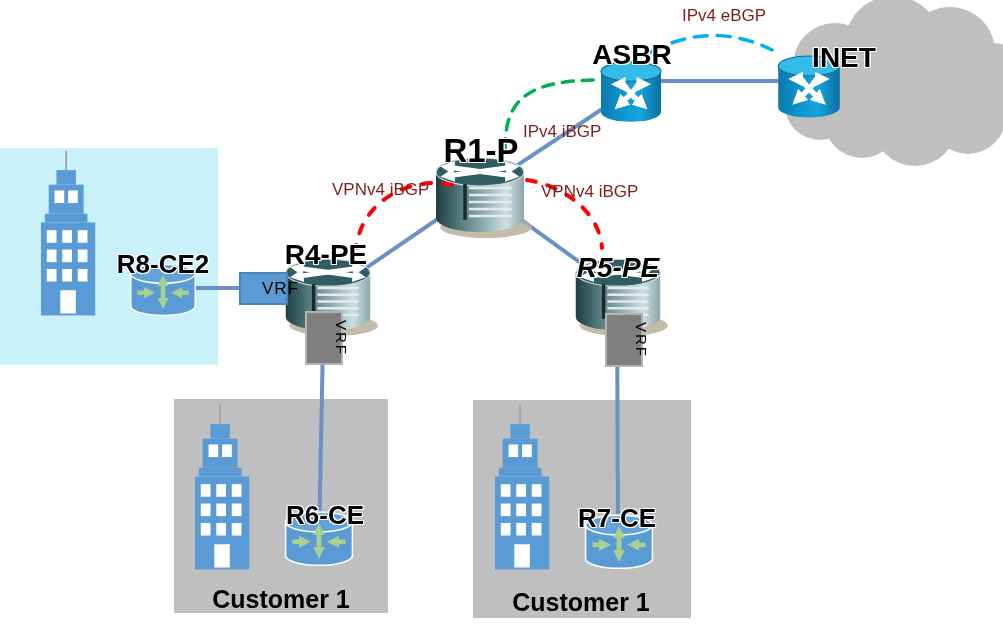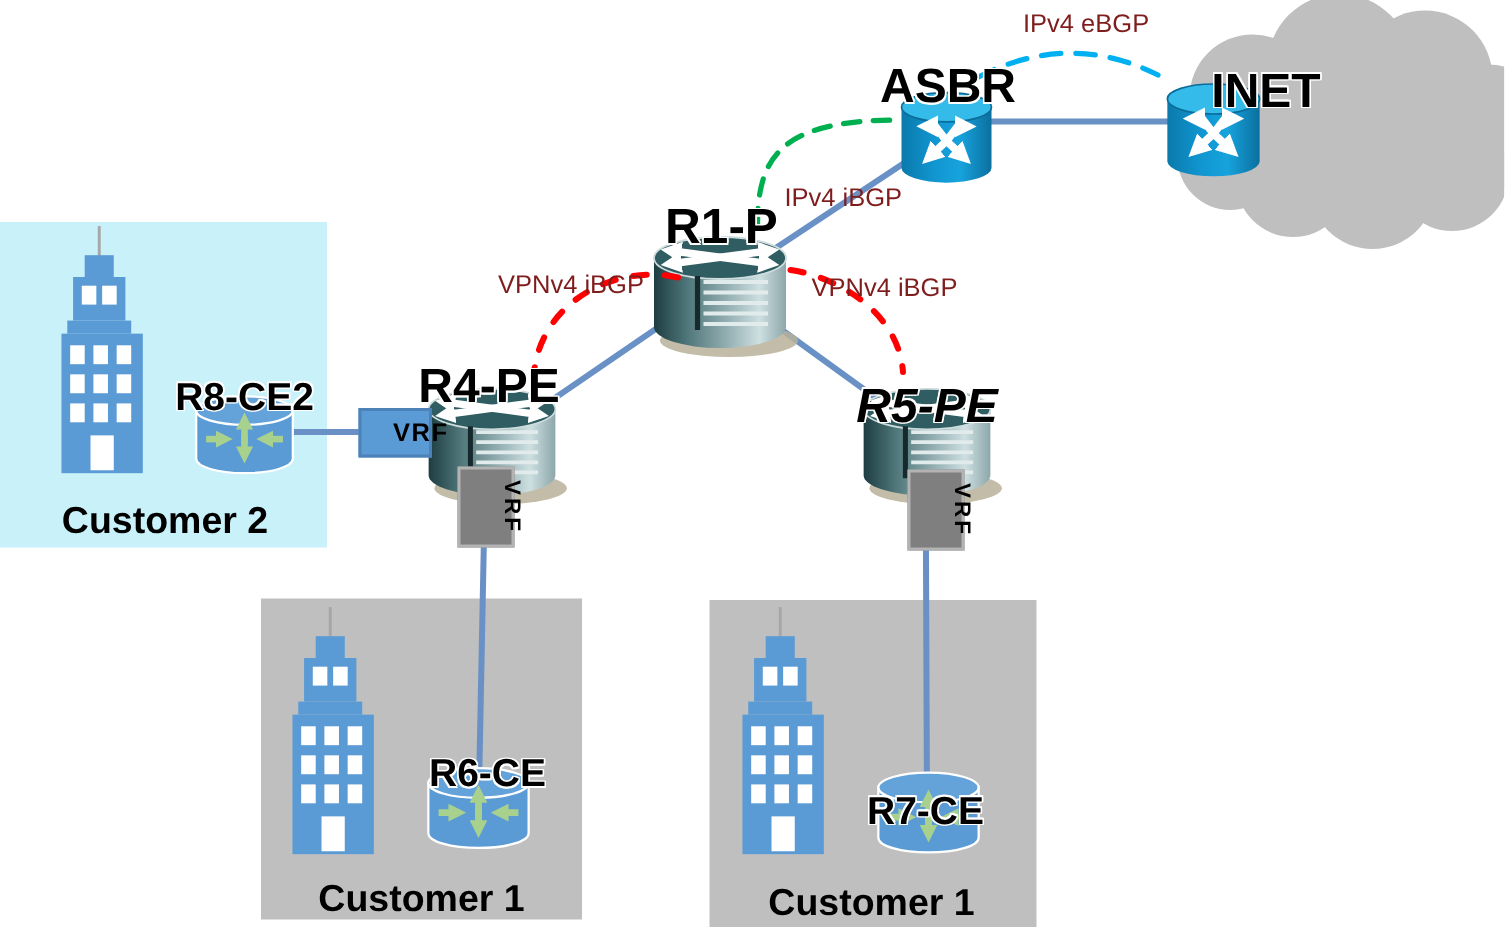--- a/index.html
+++ b/index.html
@@ -3,29 +3,29 @@
 <meta charset="utf-8">
 <style>
   html,body{margin:0;padding:0;background:#fff;}
   #canvas{position:relative;width:1003px;height:631px;background:#fff;overflow:hidden;
           font-family:"Liberation Sans",sans-serif;}
   .region{position:absolute;}
   .region.cyan{background:#c8f1f9;}
   .region.gray{background:#bfbfbf;}
   svg#net{position:absolute;left:0;top:0;}
   .lbl{position:absolute;white-space:nowrap;color:#000;}
-  .node-label{font-weight:bold;font-size:32px;transform:translateX(-50%);
+  .node-label{font-weight:bold;font-size:28px;transform:translateX(-50%);
       text-shadow:1px 0 0 #fff,-1px 0 0 #fff,0 1px 0 #fff,0 -1px 0 #fff,
                   1px 1px 0 #fff,-1px -1px 0 #fff,1px -1px 0 #fff,-1px 1px 0 #fff;}
   .node-label.sm{font-size:26px;}
   .region-label{font-weight:bold;font-size:25px;transform:translateX(-50%);}
   .bgp-label{font-size:17px;color:#7f1d1d;}
   .internet-label{font-family:"DejaVu Serif",serif;font-size:31px;color:#333;}
   .vrf-chip{position:absolute;display:flex;align-items:center;justify-content:center;
-      font-weight:bold;color:#000;box-sizing:border-box;padding-left:34px;}
+      font-weight:normal;color:#000;box-sizing:border-box;padding-left:34px;}
   .vrf-chip.blue{background:#5b9bd5;border:2px solid #4d82b8;font-size:17px;letter-spacing:1px;}
   .vrf-chip.grayv{background:#7f7f7f;border:2px solid #b3b3b3;font-size:15px;
       writing-mode:vertical-rl;text-orientation:mixed;letter-spacing:2px;}
 </style>
 </head>
 <body>
 
 <div id="canvas">
 
   <div class="region cyan" style="left:0;top:148;width:218px;height:217px;left:0px;top:148px;"></div>
@@ -166,23 +166,22 @@
     <span>VRF</span>
   </div>
 
   <div class="lbl node-label" style="left:481px;top:132px;font-size:33px;">R1-P</div>
   <div class="lbl node-label" style="left:326px;top:239px;">R4-PE</div>
   <div class="lbl node-label" style="left:618px;top:252px;font-style:italic;">R5-PE</div>
   <div class="lbl node-label" style="left:632px;top:39px;">ASBR</div>
   <div class="lbl node-label" style="left:844px;top:42px;">INET</div>
   <div class="lbl node-label sm" style="left:163px;top:249px;">R8-CE2</div>
   <div class="lbl node-label sm" style="left:325px;top:500px;">R6-CE</div>
-  <div class="lbl node-label sm" style="left:617px;top:503px;margin-top:22px;">R7-CE</div>
+  <div class="lbl node-label sm" style="left:617px;top:503px;">R7-CE</div>
 
-  <div class="lbl region-label" style="left:110px;top:333px;">Customer 2</div>
   <div class="lbl region-label" style="left:281px;top:585px;">Customer 1</div>
   <div class="lbl region-label" style="left:581px;top:588px;">Customer 1</div>
 
 
   <div class="lbl bgp-label" style="left:523px;top:74px;margin-top:48px;">IPv4 iBGP</div>
   <div class="lbl bgp-label" style="left:682px;top:6px;">IPv4 eBGP</div>
   <div class="lbl bgp-label" style="left:332px;top:180px;">VPNv4 iBGP</div>
   <div class="lbl bgp-label" style="left:541px;top:182px;">VPNv4 iBGP</div>
 
 </div>

